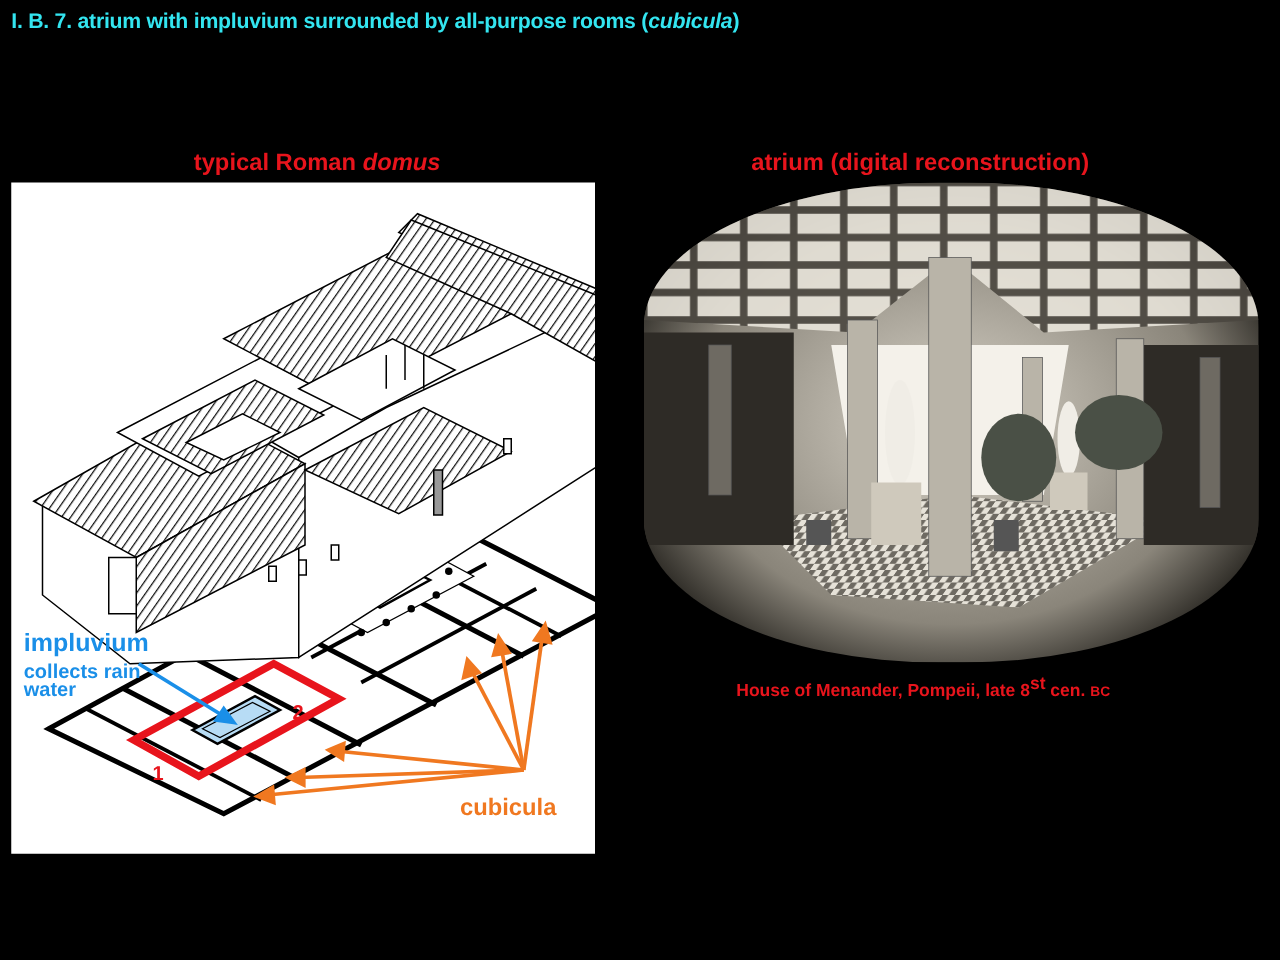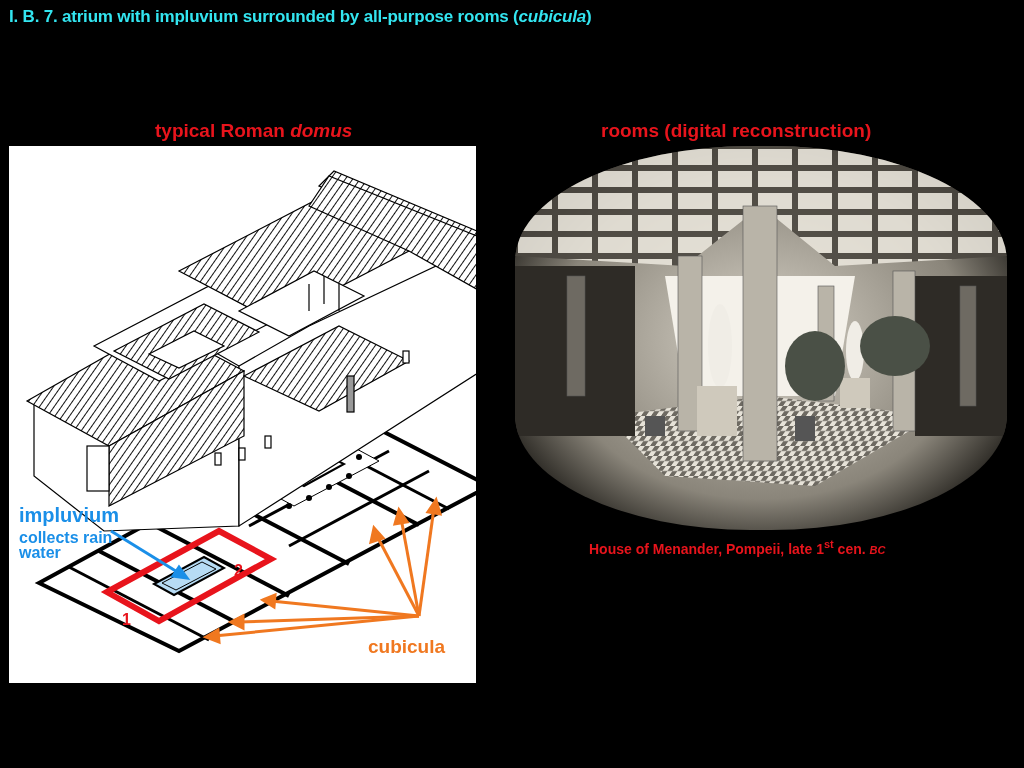--- a/index.html
+++ b/index.html
@@ -4,41 +4,41 @@
 <style>
   html, body { margin:0; padding:0; }
   body { width:1024px; height:768px; background:#000; position:relative; overflow:hidden;
          font-family:"Liberation Sans", sans-serif; }
   .slide-title { position:absolute; left:9px; top:7px; color:#33e5f0; font-size:17px; font-weight:bold;
                  white-space:nowrap; letter-spacing:-0.2px; }
   .caption { position:absolute; color:#e8141c; font-weight:bold; font-size:19px; white-space:nowrap; }
   .cap-left { left:155px; top:120px; }
   .cap-right { left:601px; top:120px; }
   .source { position:absolute; left:589px; top:538px; color:#e8141c; font-weight:bold; font-size:14px; white-space:nowrap; }
-  .source sup { font-size:11px; }
-  .source .sc { font-size:11px;font-style:italic; }
+  .source sup { font-size:14px; }
+  .source .sc { font-size:11px; }
   .plan-panel { position:absolute; left:9px; top:146px; width:467px; height:537px; background:#fff; overflow:hidden; }
   .plan-panel svg { position:absolute; left:0; top:0; }
   .photo-panel { position:absolute; left:515px; top:146px; width:492px; height:384px; overflow:hidden;
                  border-radius:48% / 30%; background:#000; }
   .photo-panel svg { position:absolute; left:0; top:0; }
   .lbl { position:absolute; font-weight:bold; white-space:nowrap; }
   .lbl-impl { left:10px; top:358px; color:#1a8fe8; font-size:20px; }
   .lbl-impl-sub { left:10px; top:384px; color:#1a8fe8; font-size:16px; line-height:15px; white-space:normal; width:120px; }
   .lbl-num { color:#e8141c; font-size:16px; }
   .lbl-cub { left:359px; top:490px; color:#f07820; font-size:19px; }
 </style>
 </head>
 <body>
 
 <div class="slide-title"><span>I. B. 7. atrium with impluvium surrounded by all-purpose rooms (</span><i>cubicula</i><span>)</span></div>
 
 <div class="caption cap-left"><span>typical Roman </span><i>domus</i></div>
 
-<div class="caption cap-right">rooms (digital reconstruction)</div>
+<div class="caption cap-right">atrium (digital reconstruction)</div>
 
 <div class="plan-panel">
   <svg width="495" height="537" viewBox="0 0 495 537">
     <defs>
       <pattern id="tiles" width="6" height="6" patternUnits="userSpaceOnUse" patternTransform="rotate(35)">
         <rect width="6" height="6" fill="#fff"></rect>
         <line x1="0" y1="0" x2="0" y2="6" stroke="#111" stroke-width="2"></line>
       </pattern>
     </defs>
 
@@ -168,13 +168,13 @@
     </g>
     <g fill="#4a5046">
       <ellipse cx="300" cy="220" rx="30" ry="35"></ellipse>
         <ellipse cx="380" cy="200" rx="35" ry="30"></ellipse>
       <rect x="280" y="270" width="20" height="25" fill="#555"></rect>
         <rect x="130" y="270" width="20" height="20" fill="#555"></rect>
     </g>
   </svg>
 </div>
 
-<div class="source"><span>House of Menander, Pompeii, late 1</span><sup>st</sup><span> cen. </span><span class="sc">BC</span></div>
+<div class="source"><span>House of Menander, Pompeii, late 8</span><sup>st</sup><span> cen. </span><span class="sc">BC</span></div>
 
 </body></html>

